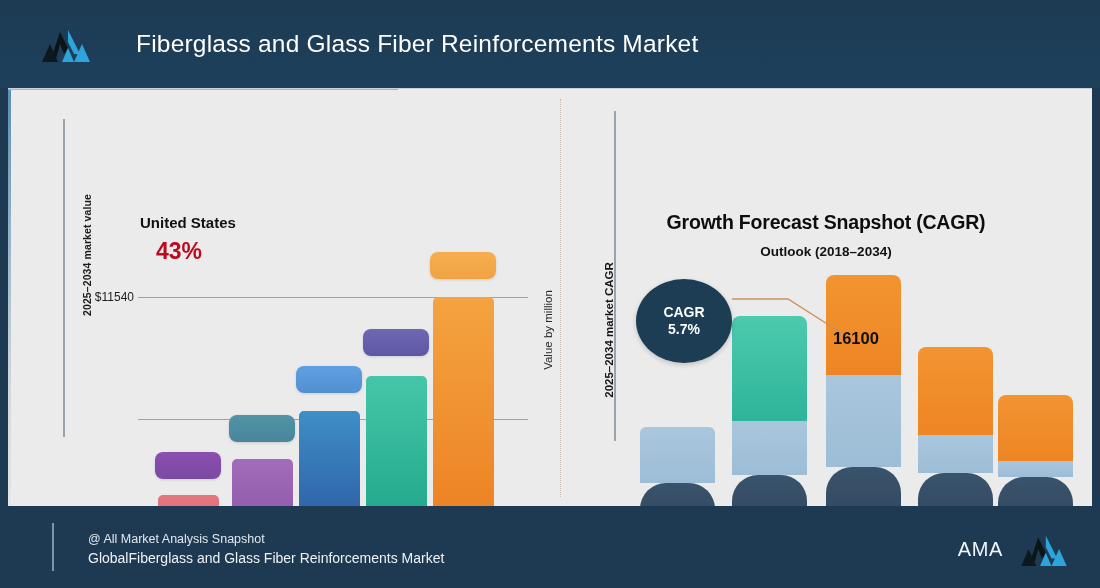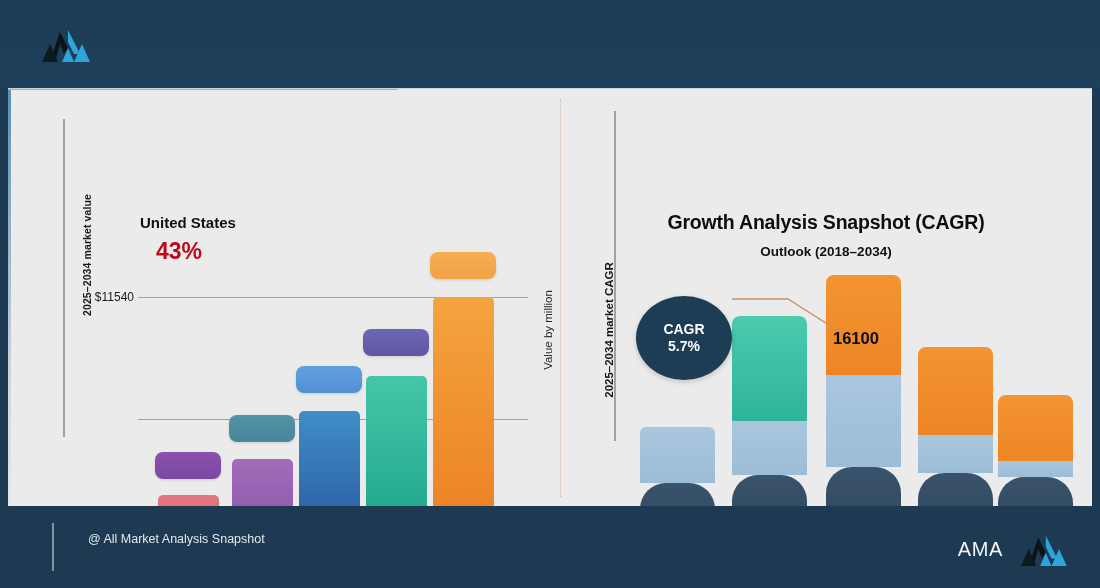--- a/index.html
+++ b/index.html
@@ -136,21 +136,21 @@
   .rbar-group { position: absolute; bottom: 0; }
   .seg { position: absolute; width: 100%; left: 0; }
   .seg-bot { border-radius: 26px 26px 2px 2px; background: linear-gradient(180deg,#39536c 0%, #32485e 100%); }
   .seg-mid { background: linear-gradient(180deg,#a9c6dd 0%, #9dbdd6 100%); }
   .seg-top { border-radius: 8px 8px 0 0; }
   .rxlab {
     position: absolute; top: 443px; font-size: 12.5px; color: #161616;
     text-align: center; width: 90px;
   }
   .cagr-badge {
-    position: absolute; left: 628px; top: 207px;
+    position: absolute; left: 628px; top: 190px;
     width: 96px; height: 84px; border-radius: 50%;
     background: #1d3d55;
     display: flex; flex-direction: column;
     align-items: center; justify-content: center;
     color: #ffffff; line-height: 1.25;
     box-shadow: 0 2px 5px rgba(0,0,0,0.18);
   }
   .cagr-badge span { font-size: 14px; font-weight: 700; }
   .value-callout {
     position: absolute; left: 825px; top: 240px;
@@ -187,20 +187,21 @@
 <div class="slide">
 
   <div class="header">
     <svg class="logo-mark" viewBox="0 0 52 40">
       <path d="M12 38 L22 8 L30 24 L26 30 L22 20 L17 38 Z" fill="#0b1418"></path>
       <path d="M4 38 L12 20 L20 38 Z" fill="#0c1a20"></path>
       <path d="M30 6 L42 30 L36 30 L30 18 Z" fill="#2ea4dd"></path>
       <path d="M36 38 L44 20 L52 38 Z" fill="#2ea4dd"></path>
       <path d="M24 38 L30 24 L36 38 Z" fill="#2ea4dd"></path>
     </svg>
+    <div class="header-title">Fiberglass and Glass Fiber Reinforcements Market</div>
   </div>
 
   <div class="panel">
 
     <div class="divider"></div>
 
     <div class="chart-left">
 
       <div class="axis-v l-axis"></div>
       <div class="ylabel-left">2025–2034 market value</div>
@@ -246,21 +247,21 @@
       <div class="lxlab" style="left:421px;">2024</div>
 
       <div class="ylabel-mid">Value by million</div>
     </div>
 
     <div class="chart-right">
 
       <div class="r-axis"></div>
       <div class="ylabel-right">2025–2034 market CAGR</div>
 
-      <div class="r-title">Growth Analysis Snapshot (CAGR)</div>
+      <div class="r-title">Growth Forecast Snapshot (CAGR)</div>
       <div class="r-sub">Outlook (2018–2034)</div>
 
       <div class="r-baseline"></div>
 
       <div class="rbar-group" style="left:80px; top:338px; height:100px; width:75px;">
         <div class="seg seg-mid" style="top:0; height:56px; border-radius:6px 6px 0 0;"></div>
         <div class="seg seg-bot" style="top:56px; height:44px;"></div>
       </div>
       <div class="rxlab" style="left:73px;">2025</div>
 
@@ -306,20 +307,21 @@
       <span>5.7%</span>
     </div>
 
     <div class="value-callout">16100</div>
   </div>
 
   <div class="footer">
     <div class="footer-bar"></div>
   </div>
   <div class="footer-l1">@ All Market Analysis Snapshot</div>
+  <div class="footer-l2">GlobalFiberglass and Glass Fiber Reinforcements Market</div>
   <div class="footer-brand">
     <div class="footer-brand-text">AMA</div>
     <svg width="56" height="38" viewBox="0 0 52 40">
       <path d="M12 38 L22 8 L30 24 L26 30 L22 20 L17 38 Z" fill="#0b1418"></path>
       <path d="M4 38 L12 20 L20 38 Z" fill="#0c1a20"></path>
       <path d="M30 6 L42 30 L36 30 L30 18 Z" fill="#2ea4dd"></path>
       <path d="M36 38 L44 20 L52 38 Z" fill="#2ea4dd"></path>
       <path d="M24 38 L30 24 L36 38 Z" fill="#2ea4dd"></path>
     </svg>
   </div>

